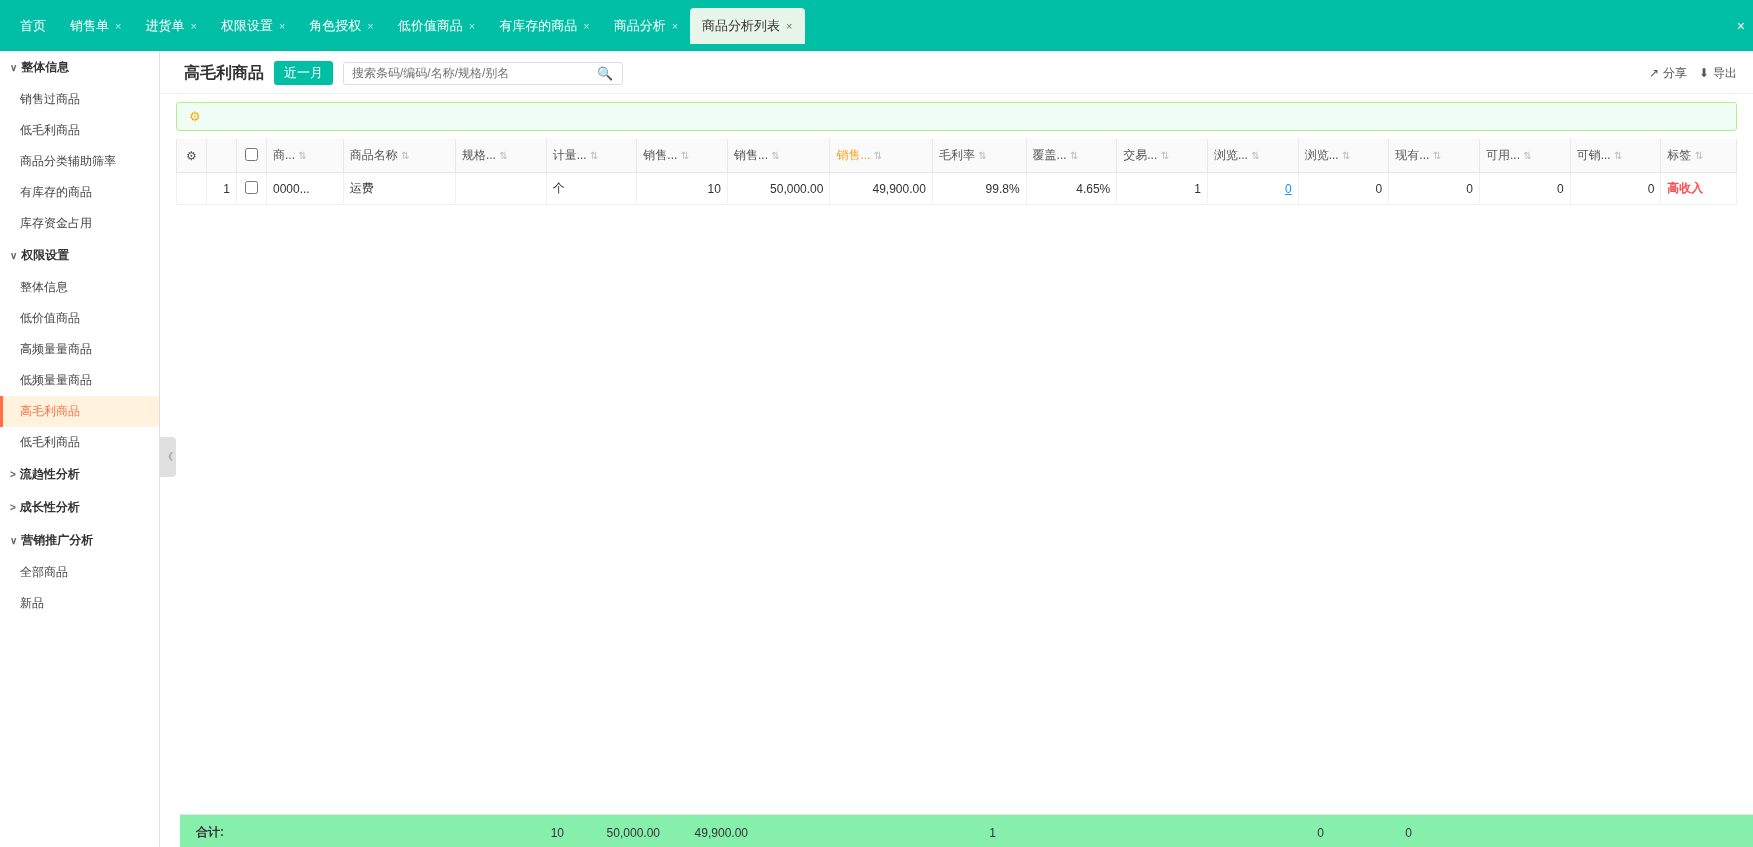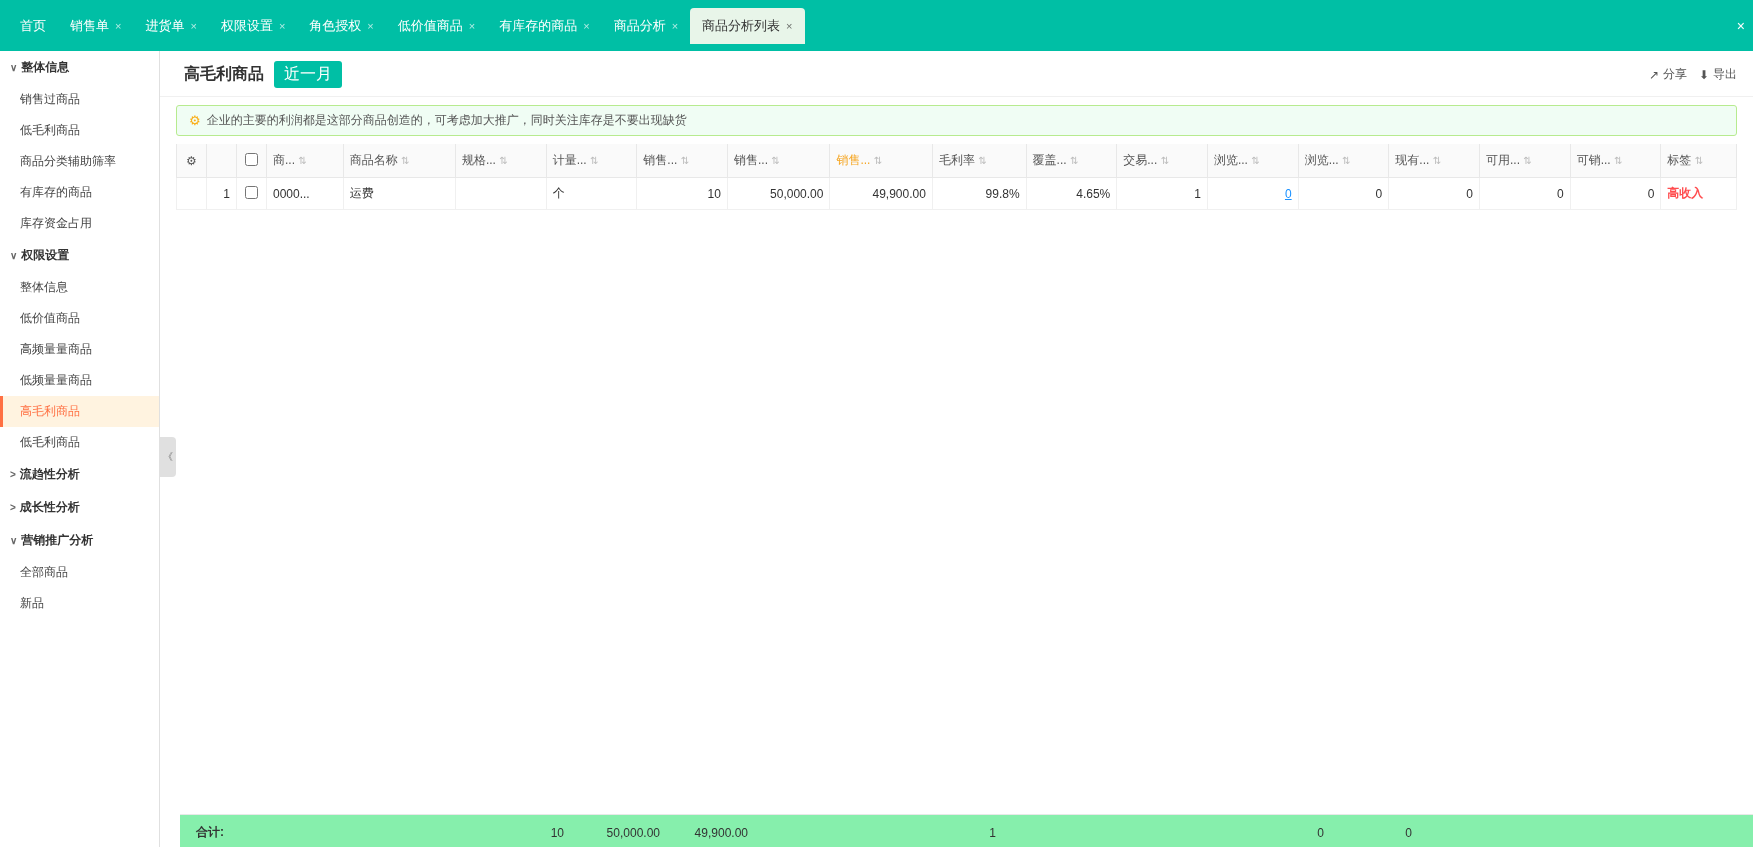--- a/index.html
+++ b/index.html
@@ -129,21 +129,21 @@
       font-size: 16px;
       font-weight: bold;
       color: #333;
     }
     .time-filter-btn {
       background: #00bfa5;
       color: white;
       border: none;
       border-radius: 3px;
       padding: 3px 10px;
-      font-size: 16px;
+      font-size: 13px;
       cursor: pointer;
     }
     .search-box {
       display: flex;
       align-items: center;
       border: 1px solid #ddd;
       border-radius: 3px;
       padding: 3px 8px;
       flex: 1;
       max-width: 280px;
@@ -373,35 +373,38 @@
 
   <div class="content-area">
 
     <div class="collapse-btn">
       <span>《</span>
     </div>
 
     <div class="content-header" style="padding-left: 24px;">
       <span class="page-title">高毛利商品</span>
       <button class="time-filter-btn">近一月</button>
+      <div class="search-box">
+        <input class="search-input" type="text" placeholder="搜索条码/编码/名称/规格/别名" style="">
+        <span class="search-icon">🔍</span>
+      </div>
       <div class="header-actions">
         <div class="action-btn">
           <span>↗</span>
           <span>分享</span>
         </div>
         <div class="action-btn">
           <span>⬇</span>
           <span>导出</span>
         </div>
       </div>
     </div>
 
     <div class="tip-bar">
       <span class="tip-icon">⚙</span>
-      <span>企业的主要的利润都是这部分商品创造的，可考虑加大推广，同时关注库存是不要出现缺货</span>
     </div>
 
     <div class="table-wrapper">
       <table>
         <thead>
           <tr>
             <th class="settings-th">⚙</th>
             <th class="row-num-th"></th>
             <th class="check-th">
               <input type="checkbox" style="">

